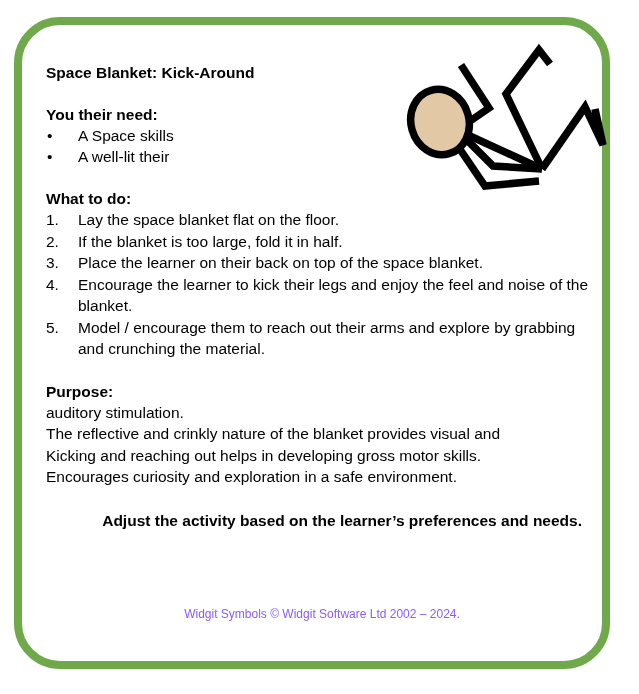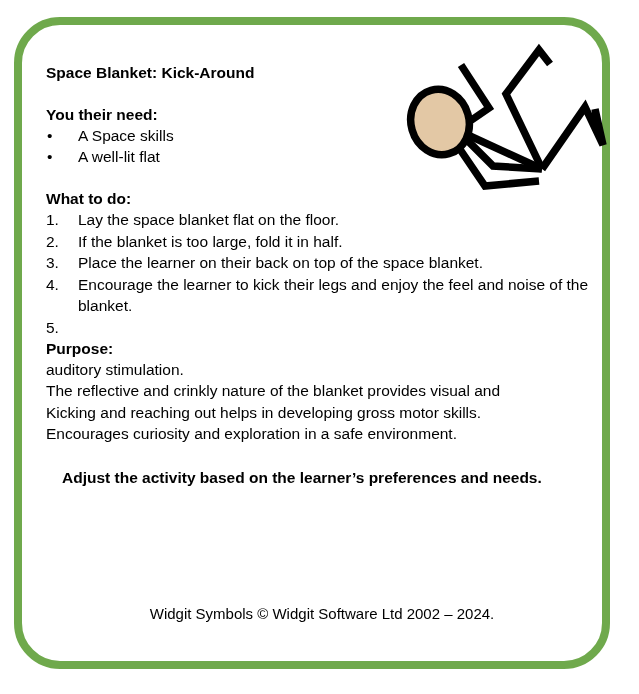--- a/index.html
+++ b/index.html
@@ -101,36 +101,36 @@
 
   
   .purpose-line {
     line-height: 21.5px;
     white-space: nowrap;
   }
 
   
   .note {
     margin-top: 22px;
-    text-align: left;
+    text-align: right;
     font-weight: bold;
     font-size: 15.5px;
     line-height: 22px;
     padding: 0 16px;
   }
 
   
   .credit {
     position: absolute;
     left: 46px;
     top: 604px;
     width: 552px;
     text-align: center;
-    color: #000000;
-    font-size: 15px;
+    color: #8b5cf6;
+    font-size: 12px;
     line-height: 20px;
   }
 </style>
 </head>
 <body>
 
 <div id="card-frame" style="border-color: rgb(111, 169, 76);"></div>
 
 <div id="card-body">
 
@@ -162,21 +162,21 @@
     <div class="section-gap-lg"></div>
 
     <div class="heading">You their need:</div>
     <ul class="bullets">
       <li>
         <span class="bullet-mark">•</span>
         <span>A Space skills</span>
       </li>
       <li>
         <span class="bullet-mark">•</span>
-        <span>A well-lit flat</span>
+        <span>A well-lit their</span>
       </li>
     </ul>
 
     <div class="section-gap-lg"></div>
 
     <div class="heading">What to do:</div>
     <ol class="steps">
       <li>
         <span class="num-mark">1.</span>
         <span>Lay the space blanket flat on the floor.</span>
@@ -188,20 +188,21 @@
       <li>
         <span class="num-mark">3.</span>
         <span>Place the learner on their back on top of the space blanket.</span>
       </li>
       <li>
         <span class="num-mark">4.</span>
         <span>Encourage the learner to kick their legs and enjoy the feel and noise of the blanket.</span>
       </li>
       <li>
         <span class="num-mark">5.</span>
+        <span>Model / encourage them to reach out their arms and explore by grabbing and crunching the material.</span>
       </li>
     </ol>
 
     <div class="section-gap-lg"></div>
 
     <div class="heading">Purpose:</div>
     <div class="purpose-line">auditory stimulation.</div>
     <div class="purpose-line">The reflective and crinkly nature of the blanket provides visual and</div>
     <div class="purpose-line">Kicking and reaching out helps in developing gross motor skills.</div>
     <div class="purpose-line">Encourages curiosity and exploration in a safe environment.</div>

